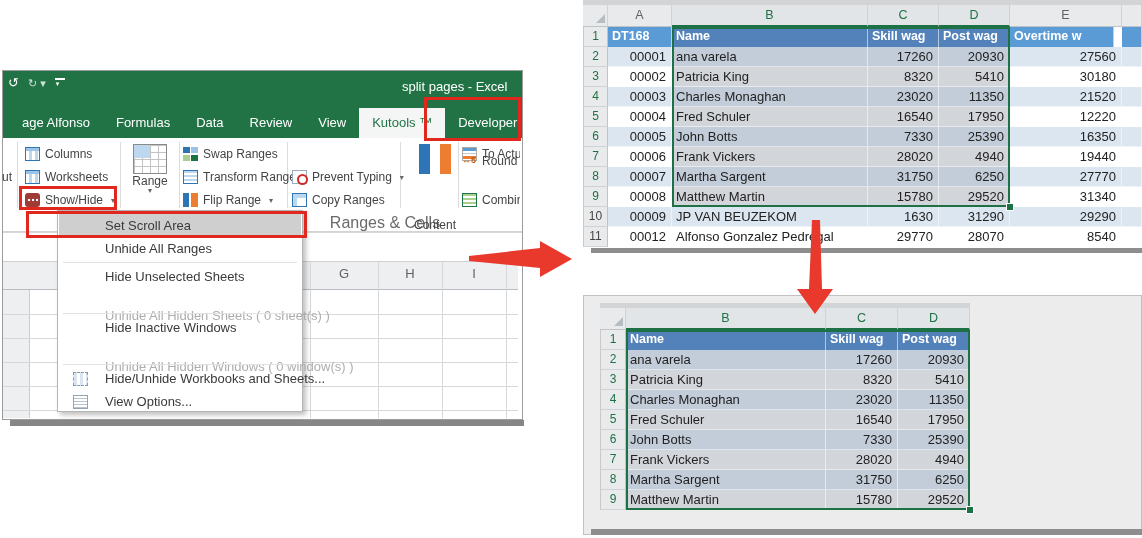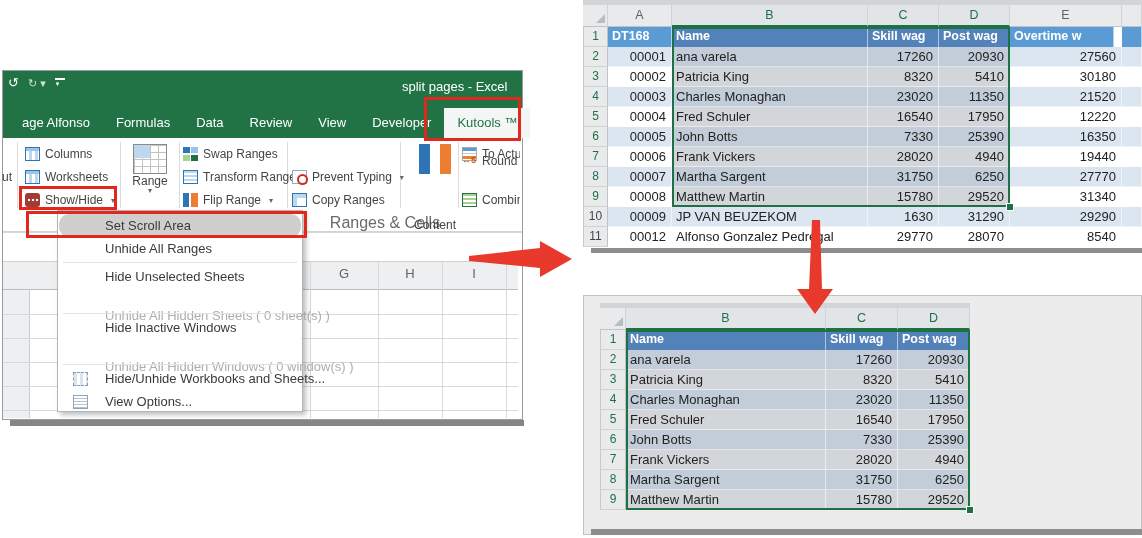--- a/index.html
+++ b/index.html
@@ -120,22 +120,22 @@
     <span class="qicon redo-icon"></span>
     <span class="qicon customize-qat-icon"></span>
   </div>
   <div class="ab" id="wintitle">split pages - Excel</div>
   <div class="ab" id="tabs">
       <span class="tab">age Alfonso</span>
       <span class="tab">Formulas</span>
       <span class="tab">Data</span>
       <span class="tab">Review</span>
       <span class="tab">View</span>
+      <span class="tab active">Kutools ™</span>
       <span class="tab">Developer</span>
-      <span class="tab active">Kutools ™</span>
     </div>
 
   <div class="ab" id="ribbon"></div>
   <div class="ab" id="cutlabel">ut</div>
   <div class="ab" id="grouplabel">Ranges &amp; Cells</div>
 
   <div class="ab bigbtn" style="left:124px;top:144px;width:52px;height:66px;">
     <span class="ic range-grid-icon"></span>
     <span>Range</span>
     <span class="bcaret">▾</span>
@@ -160,21 +160,21 @@
       <div class="ab gv" style="position: absolute; left: 506px; top: 262px; width: 1px; height: 156px;"></div>
       <div class="ab gh" style="position: absolute; left: 3px; top: 314px; width: 515px; height: 1px;"></div>
       <div class="ab gh" style="position: absolute; left: 3px; top: 338px; width: 515px; height: 1px;"></div>
       <div class="ab gh" style="position: absolute; left: 3px; top: 362px; width: 515px; height: 1px;"></div>
       <div class="ab gh" style="position: absolute; left: 3px; top: 386px; width: 515px; height: 1px;"></div>
       <div class="ab gh" style="position: absolute; left: 3px; top: 410px; width: 515px; height: 1px;"></div>
     </div>
   <div class="ab" id="winshadow"></div>
 
   <div class="ab" id="menu" style="z-index:5;">
-      <div class="menu-item hl" style="top: 3px; border-radius: 10px;">
+      <div class="menu-item hl" style="top: 3px;">
         <div class="ic-space"></div>
         <div class="mlabel">Set Scroll Area</div>
       </div>
       <div class="menu-item" style="top: 26px;">
         <div class="ic-space"></div>
         <div class="mlabel">Unhide All Ranges</div>
       </div>
       <div class="menu-sep" style="top: 51px;"></div>
       <div class="menu-item" style="top: 54px;">
         <div class="ic-space"></div>

